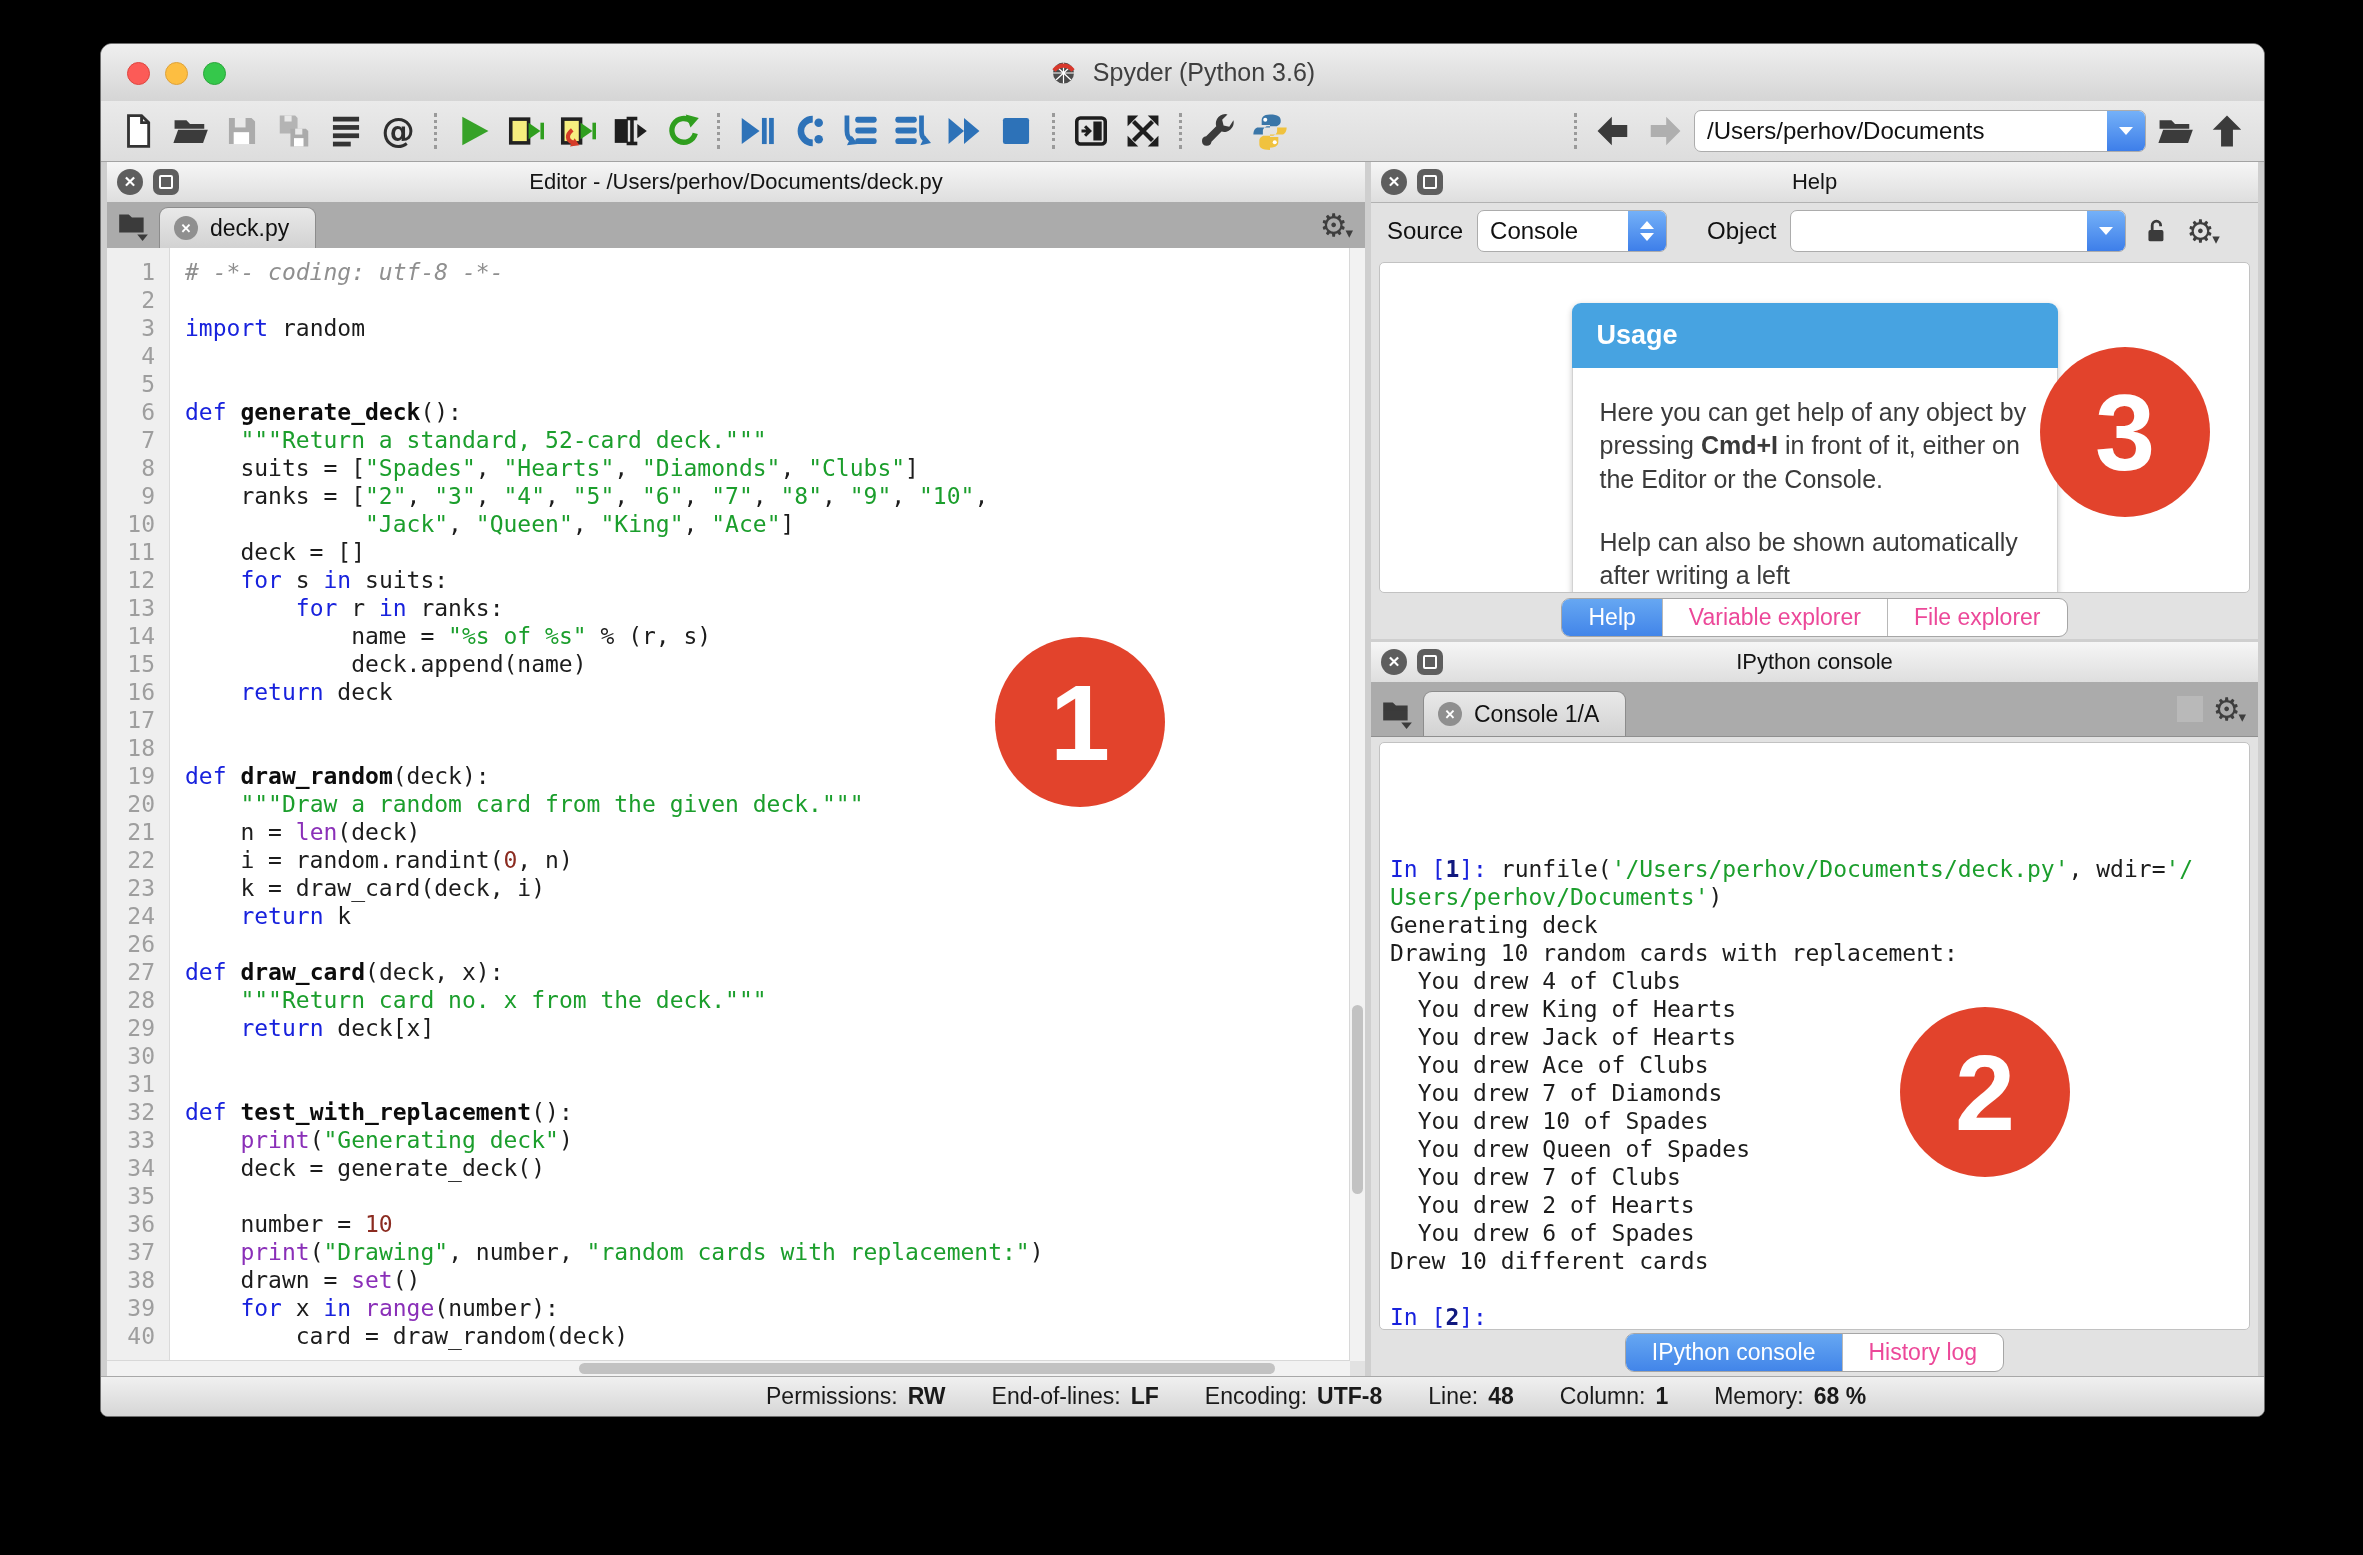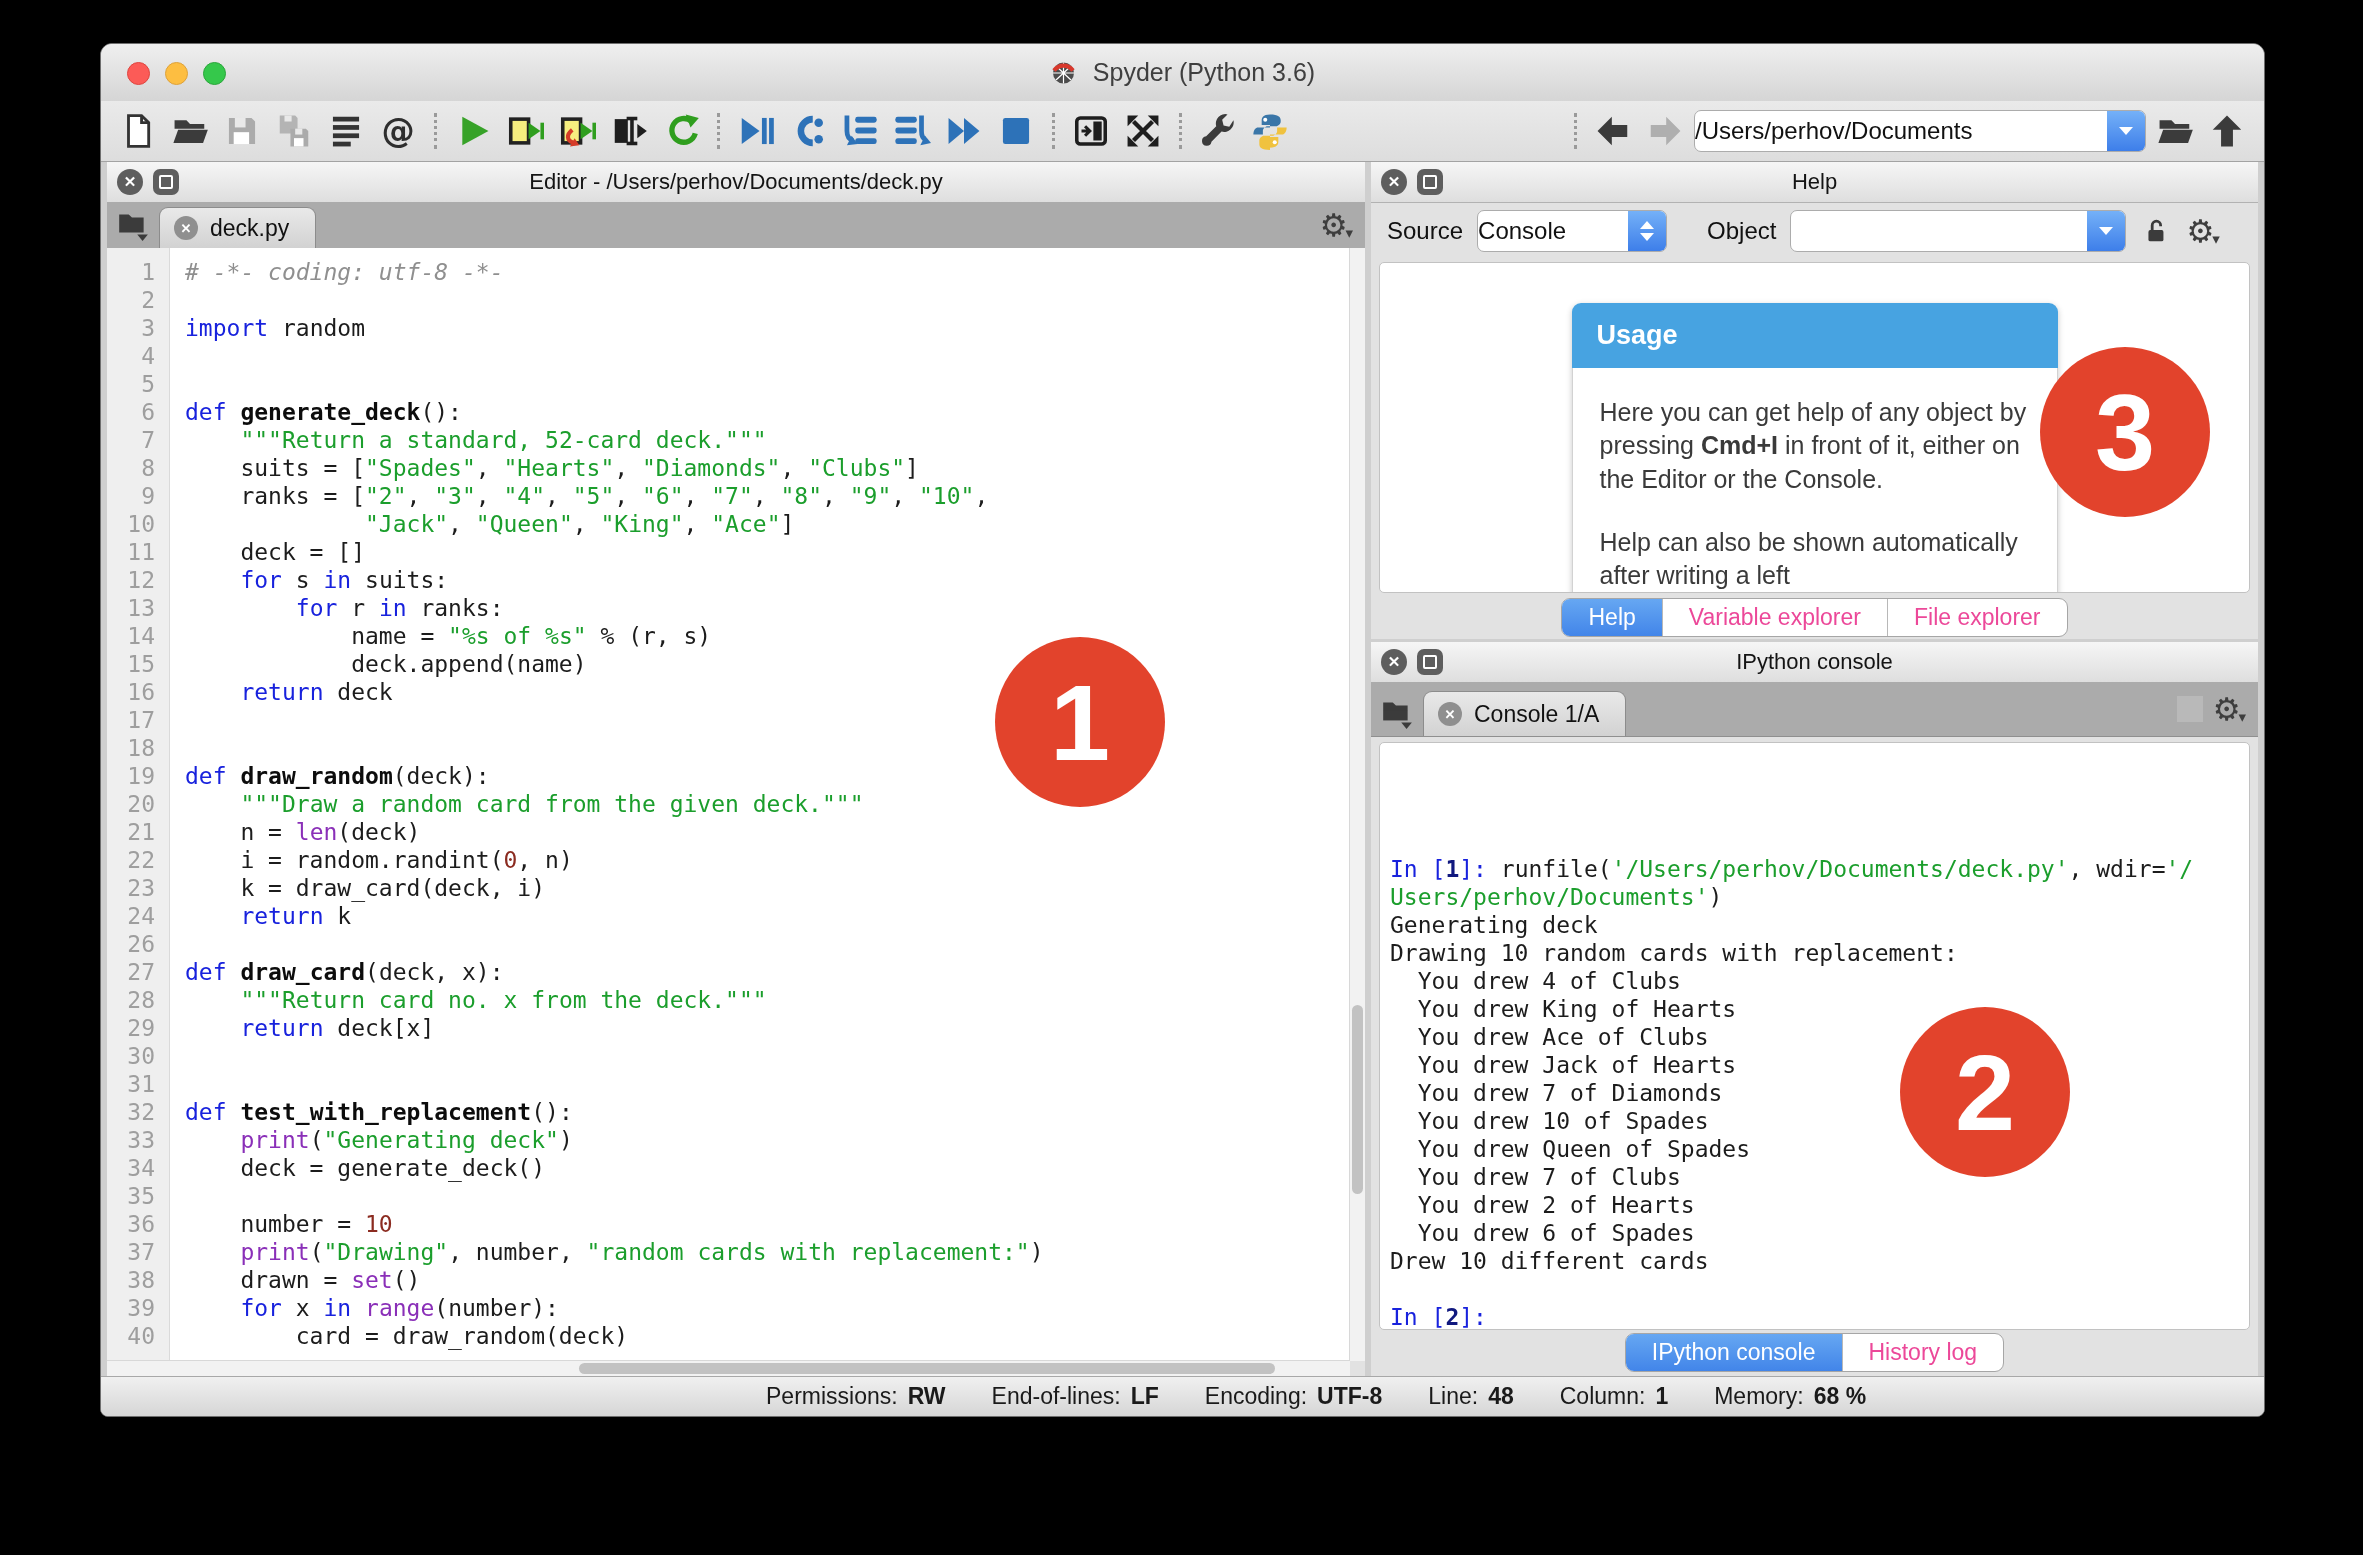--- a/index.html
+++ b/index.html
@@ -20,21 +20,21 @@
   
   .toolbar{position:absolute;left:0;top:57px;right:0;height:61px;display:flex;align-items:center;
            padding:0 14px;gap:6px;background:linear-gradient(#EAEAEA,#DDDDDD);
            border-bottom:1px solid #A3A3A3;box-sizing:border-box;}
   .tbtn{width:46px;height:48px;display:flex;align-items:center;justify-content:center;flex:none;}
   .tbtn svg{width:38px;height:38px;}
   .tsep{height:36px;border-left:3px dotted #9a9a9a;margin:0 7px;flex:none;}
   .navgrp{margin-left:auto;display:flex;align-items:center;gap:6px;}
   .combo{display:flex;align-items:center;background:#fff;border:1px solid #ACACAC;border-radius:7px;
          height:42px;box-sizing:border-box;overflow:hidden;}
-  .combo .val{padding:0 0;font-size:24px;color:#111;white-space:nowrap;}
+  .combo .val{padding:0 12px;font-size:24px;color:#111;white-space:nowrap;}
   .combo .cbtn{width:38px;height:42px;margin-left:auto;flex:none;display:flex;flex-direction:column;
                align-items:center;justify-content:center;gap:4px;
                background:linear-gradient(#76B2F8,#3C7DE9);}
   .tri-up{width:0;height:0;border-left:7px solid transparent;border-right:7px solid transparent;
           border-bottom:8px solid #fff;}
   .tri-dn{width:0;height:0;border-left:7px solid transparent;border-right:7px solid transparent;
           border-top:8px solid #fff;}
   .pathcombo{width:452px;}
   
   .main{position:absolute;left:0;right:0;top:118px;bottom:40px;background:#CFCFCF;}
@@ -496,22 +496,22 @@
         </div>
       </div>
       <div class="ccontent">
         <div id="console-lines">
             <div class="cl"><span class="cs-pr">In [</span><span class="cs-pn">1</span><span class="cs-pr">]: </span><span class="cs-pl">runfile(</span><span class="cs-st">'/Users/perhov/Documents/deck.py'</span><span class="cs-pl">, wdir=</span><span class="cs-st">'/</span></div>
             <div class="cl"><span class="cs-st">Users/perhov/Documents'</span><span class="cs-pl">)</span></div>
             <div class="cl"><span class="cs-pl">Generating deck</span></div>
             <div class="cl"><span class="cs-pl">Drawing 10 random cards with replacement:</span></div>
             <div class="cl"><span class="cs-pl">  You drew 4 of Clubs</span></div>
             <div class="cl"><span class="cs-pl">  You drew King of Hearts</span></div>
+            <div class="cl"><span class="cs-pl">  You drew Jack of Hearts</span></div>
             <div class="cl"><span class="cs-pl">  You drew Ace of Clubs</span></div>
-            <div class="cl"><span class="cs-pl">  You drew Jack of Hearts</span></div>
             <div class="cl"><span class="cs-pl">  You drew 7 of Diamonds</span></div>
             <div class="cl"><span class="cs-pl">  You drew 10 of Spades</span></div>
             <div class="cl"><span class="cs-pl">  You drew Queen of Spades</span></div>
             <div class="cl"><span class="cs-pl">  You drew 7 of Clubs</span></div>
             <div class="cl"><span class="cs-pl">  You drew 2 of Hearts</span></div>
             <div class="cl"><span class="cs-pl">  You drew 6 of Spades</span></div>
             <div class="cl"><span class="cs-pl">Drew 10 different cards</span></div>
             <div class="cl">&nbsp;</div>
             <div class="cl"><span class="cs-pr">In [</span><span class="cs-pn">2</span><span class="cs-pr">]: </span></div>
           </div>

